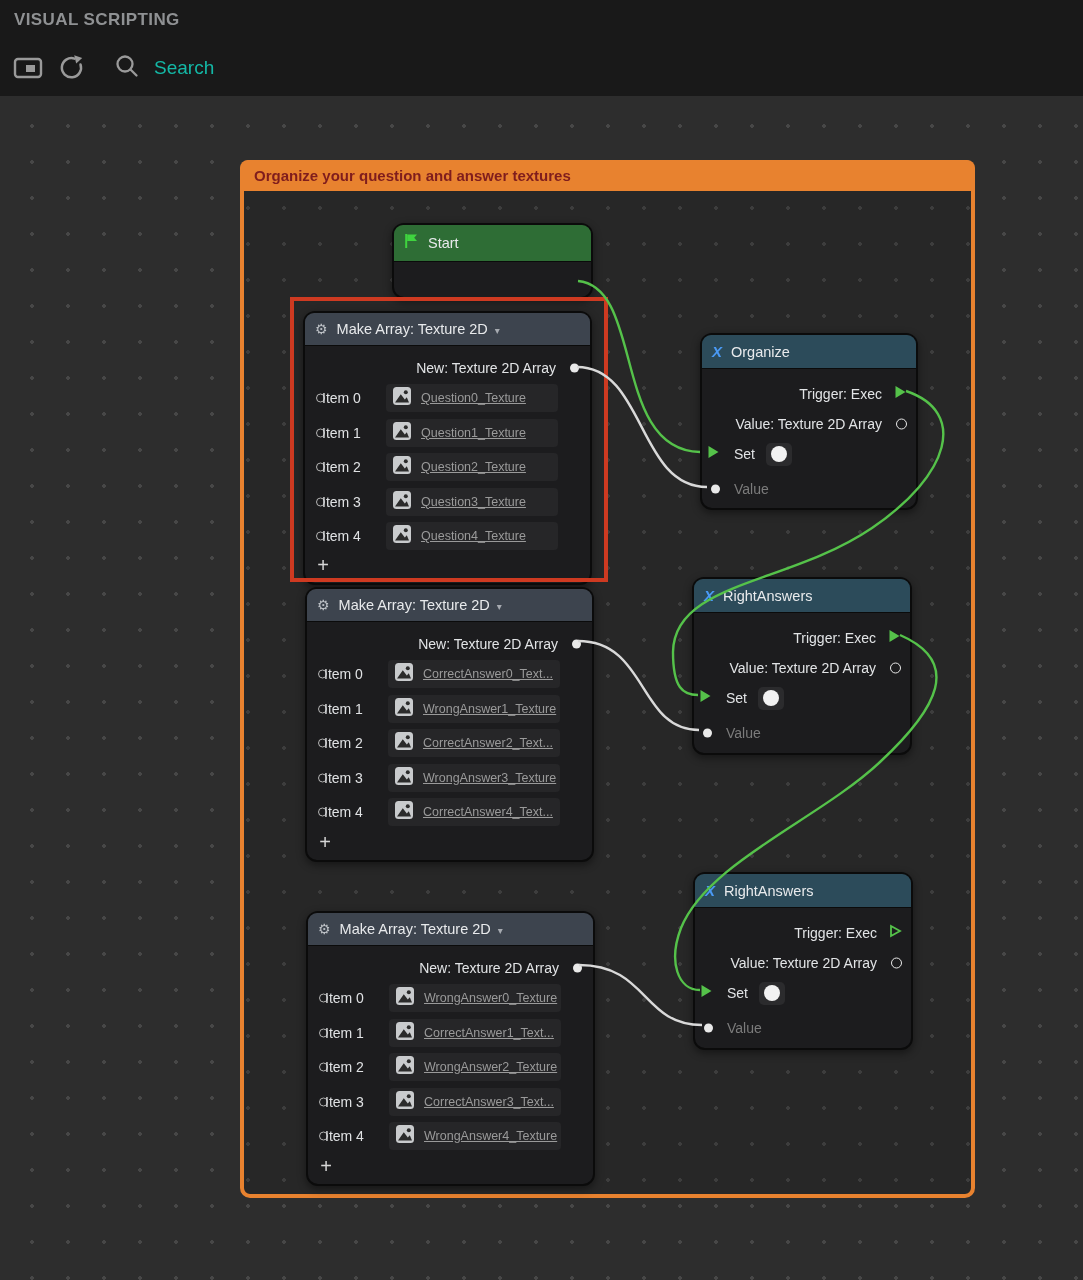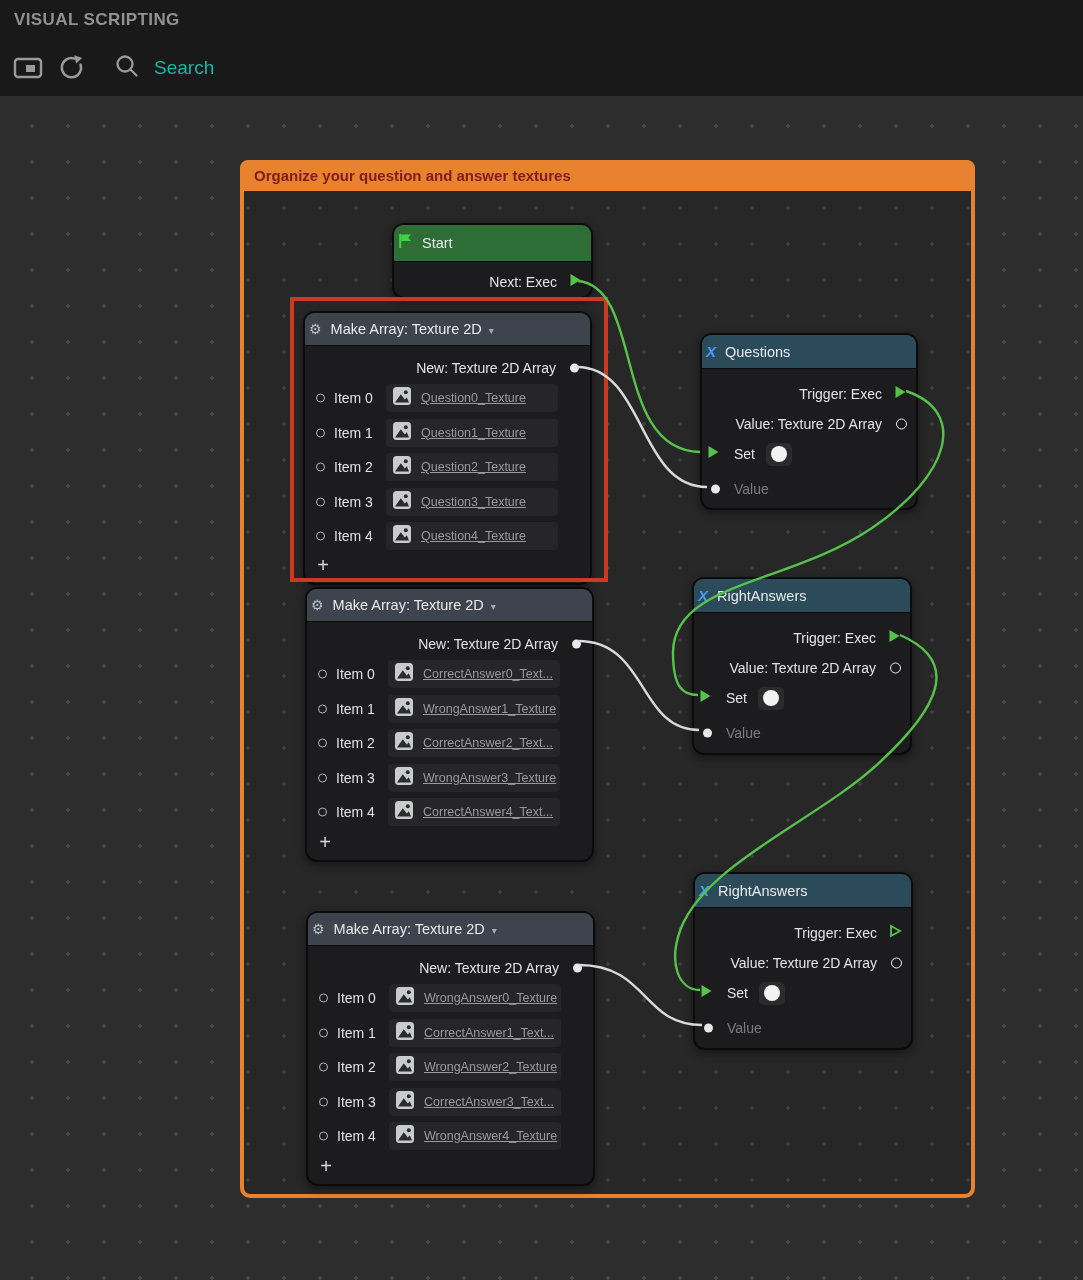--- a/index.html
+++ b/index.html
@@ -32,21 +32,21 @@
                   padding:0 14px; }
   .group-title { color:#7f1d1d; font-size:15px; font-weight:bold; }
 
   
   .red-rect { position:absolute; left:290px; top:201px; width:318px; height:285px;
               border:4px solid #ce3a21; z-index:3; }
 
   
   .node { position:absolute; background:#1c1c1e; border:2px solid #0b0b0b; border-radius:12px;
           box-shadow:0 3px 8px rgba(0,0,0,.45); z-index:2; }
-  .n-header { height:33px; display:flex; align-items:center; padding:0 4px;
+  .n-header { height:33px; display:flex; align-items:center; padding:0 10px;
               border-radius:9px 9px 0 0; border-bottom:1px solid #0b0b0b; }
   .n-title { color:#e8eaec; font-size:14.5px; margin-left:9px; }
   .row { position:absolute; left:0; right:0; height:30px; display:flex; align-items:center; }
   .lbl { color:#e2e4e6; font-size:14px; }
   .lbl-right { width:100%; text-align:right; padding-right:34px; }
   .lbl-left { padding-left:32px; }
   .dim { color:#7b7b7b; }
 
   
   .port-tri { position:absolute; top:50%; transform:translateY(-50%); }
@@ -60,21 +60,21 @@
                  width:11px; height:11px; border-radius:50%; border:1.8px solid #e9e9e9; }
   .item-circ { position:absolute; left:11px; top:50%; transform:translateY(-50%);
                width:9px; height:9px; border-radius:50%; border:1.6px solid #b4b4b4; }
 
   
   .start-h { background:#2e6d35; height:37px; }
   
   .ma-h { background:#3d444e; }
   .gear { color:#bcc0c5; font-size:14px; }
   .caret { color:#a7abb1; font-size:10px; margin-left:7px; margin-top:2px; }
-  .item-label { position:absolute; left:29px; color:#e0e2e4; font-size:14px; }
+  .item-label { position:absolute; left:17px; color:#e0e2e4; font-size:14px; }
   .tex-field { position:absolute; left:81px; right:32px; top:1px; height:28px; background:#262628;
                border-radius:4px; display:flex; align-items:center; overflow:hidden; cursor:pointer; }
   .tex-name { color:#9a9a9a; font-size:12.5px; margin-left:9px; white-space:nowrap;text-decoration:underline; }
   .img-ic { margin-left:6px; flex:none; }
   .add-btn { position:absolute; left:6px; bottom:6px; width:24px; height:24px; color:#d6d6d6;
              font-size:20px; line-height:24px; text-align:center; cursor:pointer; }
 
   
   .var-h { background:#2c4b5a; height:34px; }
   .vx { color:#4a9af5; font-size:15px; font-weight:bold; font-style:italic; }
@@ -132,28 +132,20 @@
     <div class="node" style="left:392px;top:127px;width:201px;height:76px;">
       <div class="n-header start-h">
         <span>
           <svg width="15" height="16" viewBox="0 0 15 16">
             <line x1="2.2" y1="1" x2="2.2" y2="15" stroke="#3fd43f" stroke-width="2"></line>
             <path d="M3.2 1.5 H13 L10.2 4.8 L13 8.1 H3.2 Z" fill="#3fd43f"></path>
           </svg>
         </span>
         <span class="n-title">Start</span>
       </div>
-      <div class="row" style="top:42px;">
-        <span class="lbl lbl-right">Next: Exec</span>
-        <span class="port-tri p-right">
-          <svg width="13" height="15" viewBox="0 0 13 15">
-              <path d="M1.5 1.5 L11.5 7.5 L1.5 13.5 Z" fill="#55C24A"></path>
-            </svg>
-        </span>
-      </div>
     </div>
 
     <div class="node" style="left:303px;top:215px;width:289px;height:274px;">
       <div class="n-header ma-h">
         <span class="gear">⚙</span>
         <span class="n-title">Make Array: Texture 2D</span>
         <span class="caret">▾</span>
       </div>
       <div class="row" style="top:40px;">
         <span class="lbl lbl-right">New: Texture 2D Array</span>
@@ -364,21 +356,21 @@
               </svg></span>
           <span class="tex-name">WrongAnswer4_Texture</span>
         </div>
       </div>
       <div class="add-btn">+</div>
     </div>
 
     <div class="node" style="left:700px;top:237px;width:218px;height:177px;">
       <div class="n-header var-h">
         <span class="vx">X</span>
-        <span class="n-title">Questions</span>
+        <span class="n-title">Organize</span>
       </div>
       <div class="row" style="top:44px;">
         <span class="lbl lbl-right">Trigger: Exec</span>
         <span class="port-tri p-right">
           <svg width="13" height="15" viewBox="0 0 13 15">
               <path d="M1.5 1.5 L11.5 7.5 L1.5 13.5 Z" fill="#55C24A"></path>
             </svg>
         </span>
       </div>
       <div class="row" style="top:74px;">

